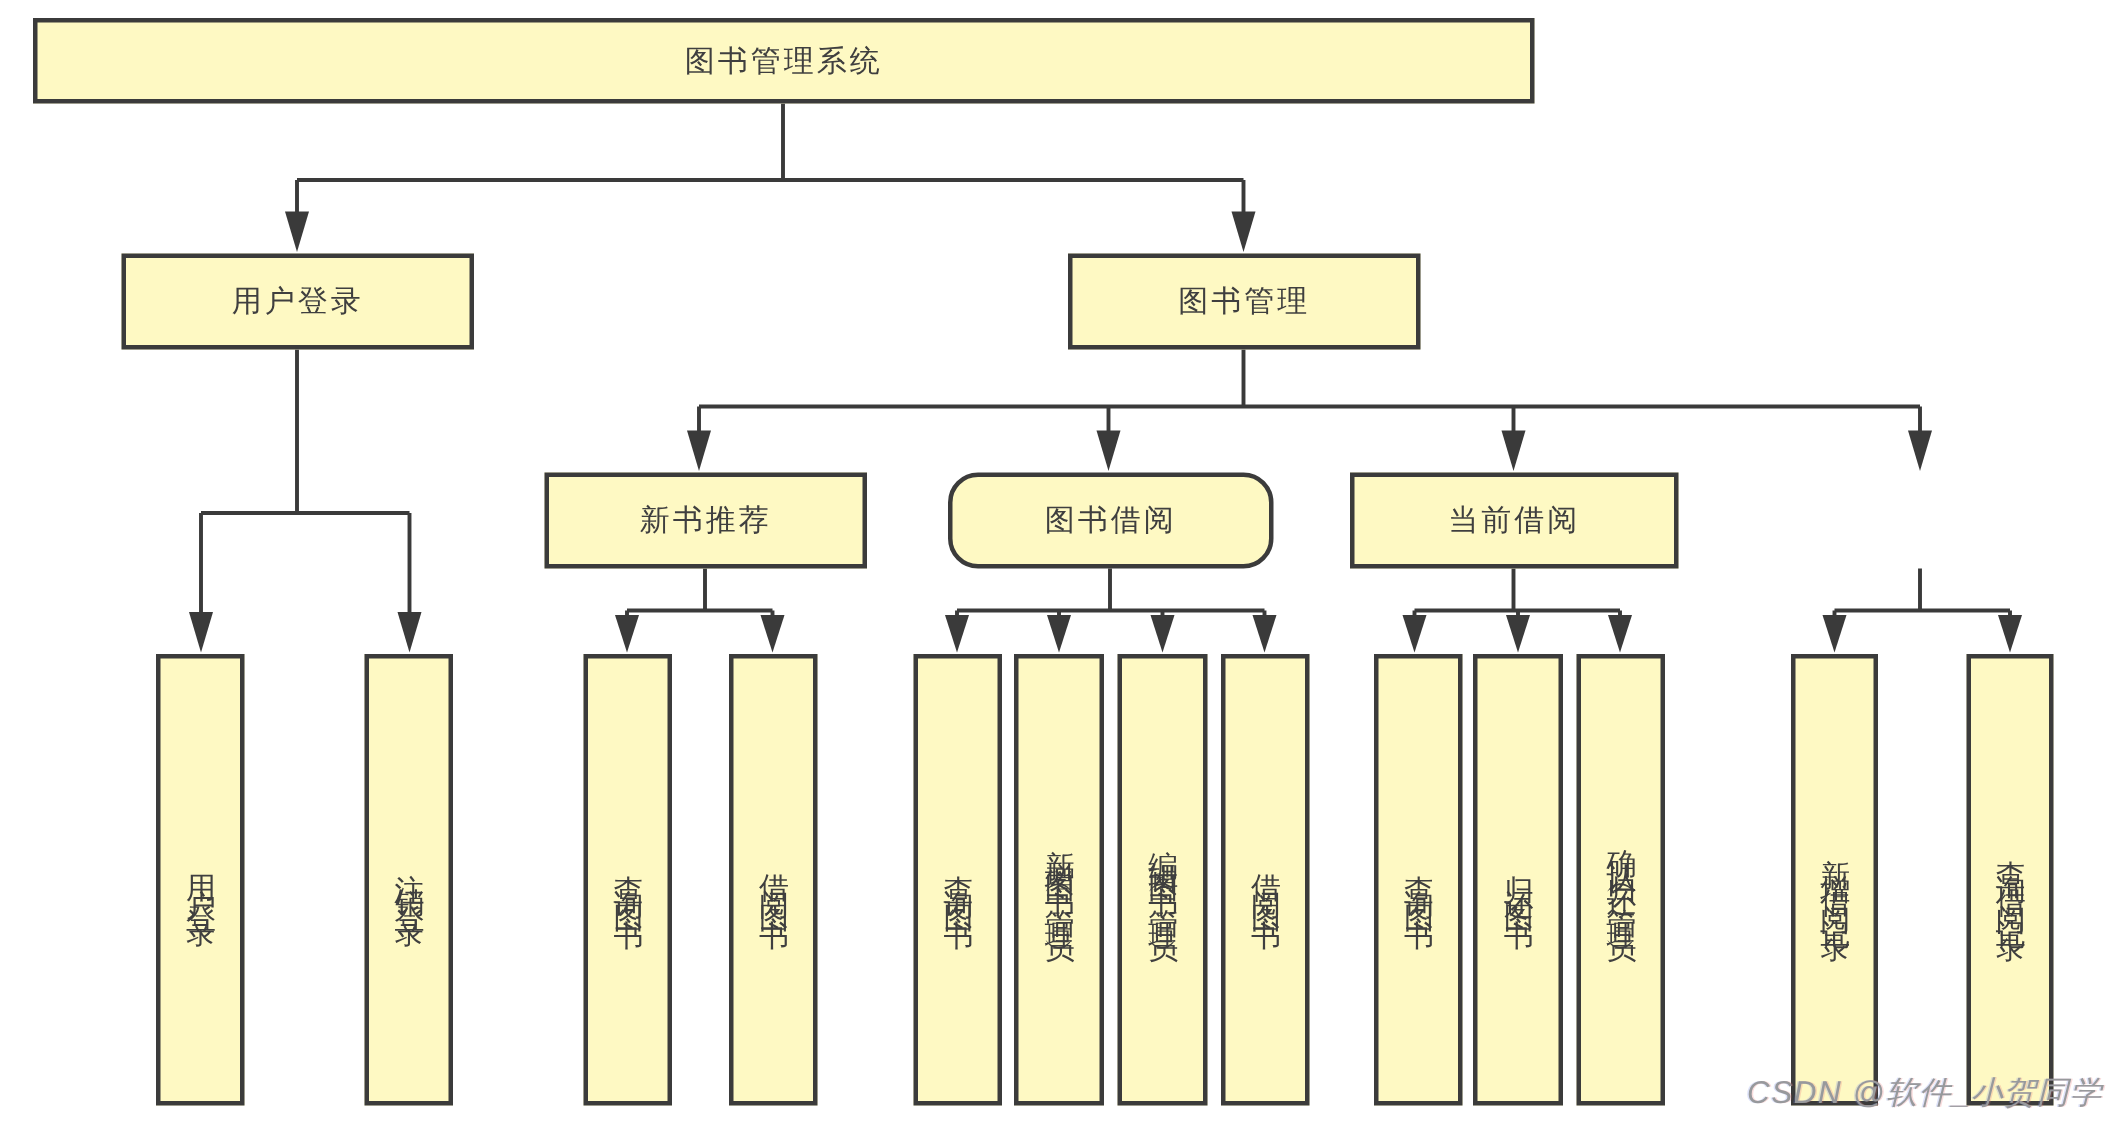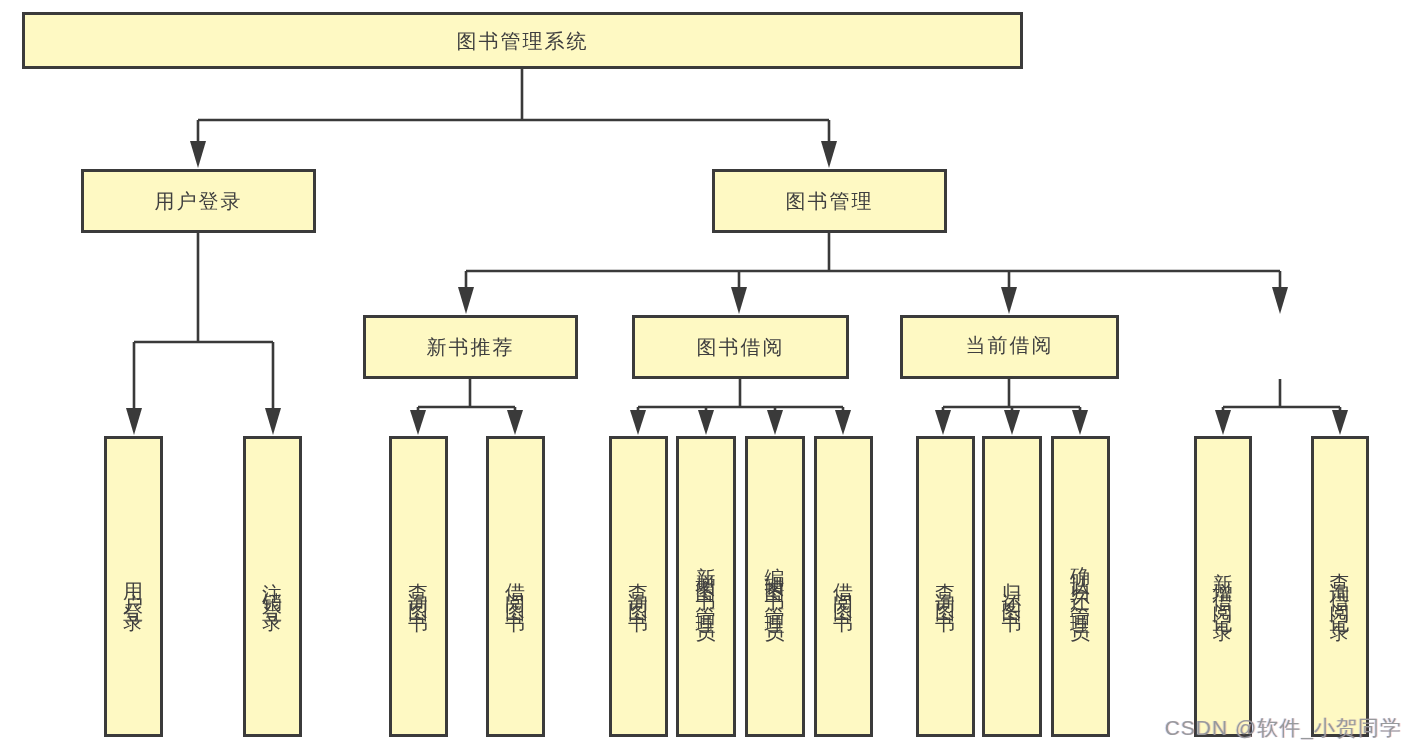--- a/index.html
+++ b/index.html
@@ -43,22 +43,22 @@
     white-space: nowrap;
   }
   .v-node.long span {
     letter-spacing: 8px;
   }
   
   #n-root        { left: 22px;   top: 12px;  width: 1001px; height: 57px; }
   #n-user-login  { left: 81px;   top: 169px; width: 235px;  height: 64px; }
   #n-book-mgmt   { left: 712px;  top: 169px; width: 235px;  height: 64px; }
   #n-new-rec     { left: 363px;  top: 315px; width: 215px;  height: 64px; }
-  #n-borrow      { left: 632px;  top: 315px; width: 217px;  height: 64px; }
-  #n-current     { left: 900px;  top: 315px; width: 219px;  height: 64px; font-family: Liberation Mono, monospace; }
+  #n-borrow      { left: 632px;  top: 315px; width: 217px;  height: 64px; border-radius: 20px; }
+  #n-current     { left: 900px;  top: 315px; width: 219px;  height: 64px; }
   #n-records     { left: 1172px; top: 315px; width: 216px;  height: 64px; }
   .v-node        { top: 436px; height: 301px; }
   #l-a1  { left: 104px;  width: 59px; }
   #l-a2  { left: 243px;  width: 59px; }
   #l-b1  { left: 389px;  width: 59px; }
   #l-b2  { left: 486px;  width: 59px; }
   #l-c1  { left: 609px;  width: 59px; }
   #l-c2  { left: 676px;  width: 60px; }
   #l-c3  { left: 745px;  width: 60px; }
   #l-c4  { left: 814px;  width: 59px; }
@@ -69,20 +69,21 @@
   #l-e2  { left: 1311px; width: 58px; }
   .watermark {
     position: absolute;
     right: 3px;
     top: 714px;
     font-size: 21px;
     color: #97999c;
     letter-spacing: 1px;
     text-shadow: 1px 0 0 rgba(230,120,120,0.25), -1px 0 0 rgba(120,140,230,0.25);
     white-space: nowrap;
+    font-style: italic;
   }
 </style>
 </head>
 <body>
 
 <div class="canvas">
 
   <svg class="connectors" viewBox="0 0 1405 747" xmlns="http://www.w3.org/2000/svg">
     <g stroke="#3a3a3a" stroke-width="2.6" fill="none">
 

